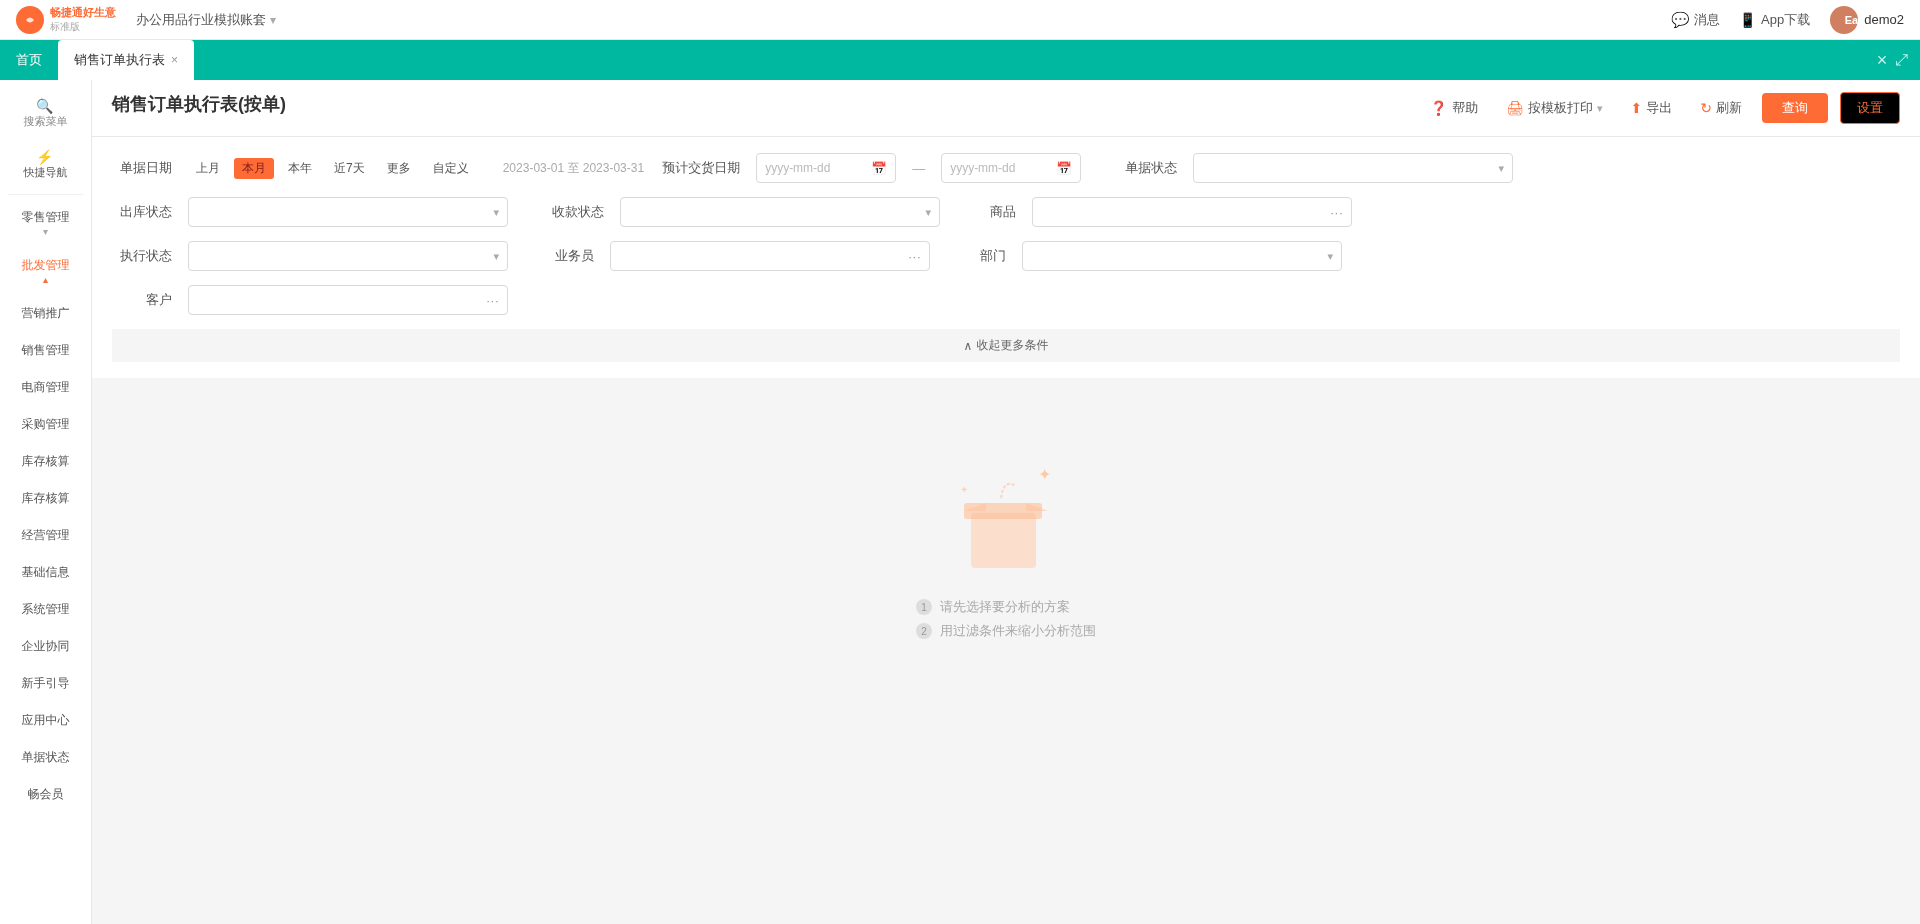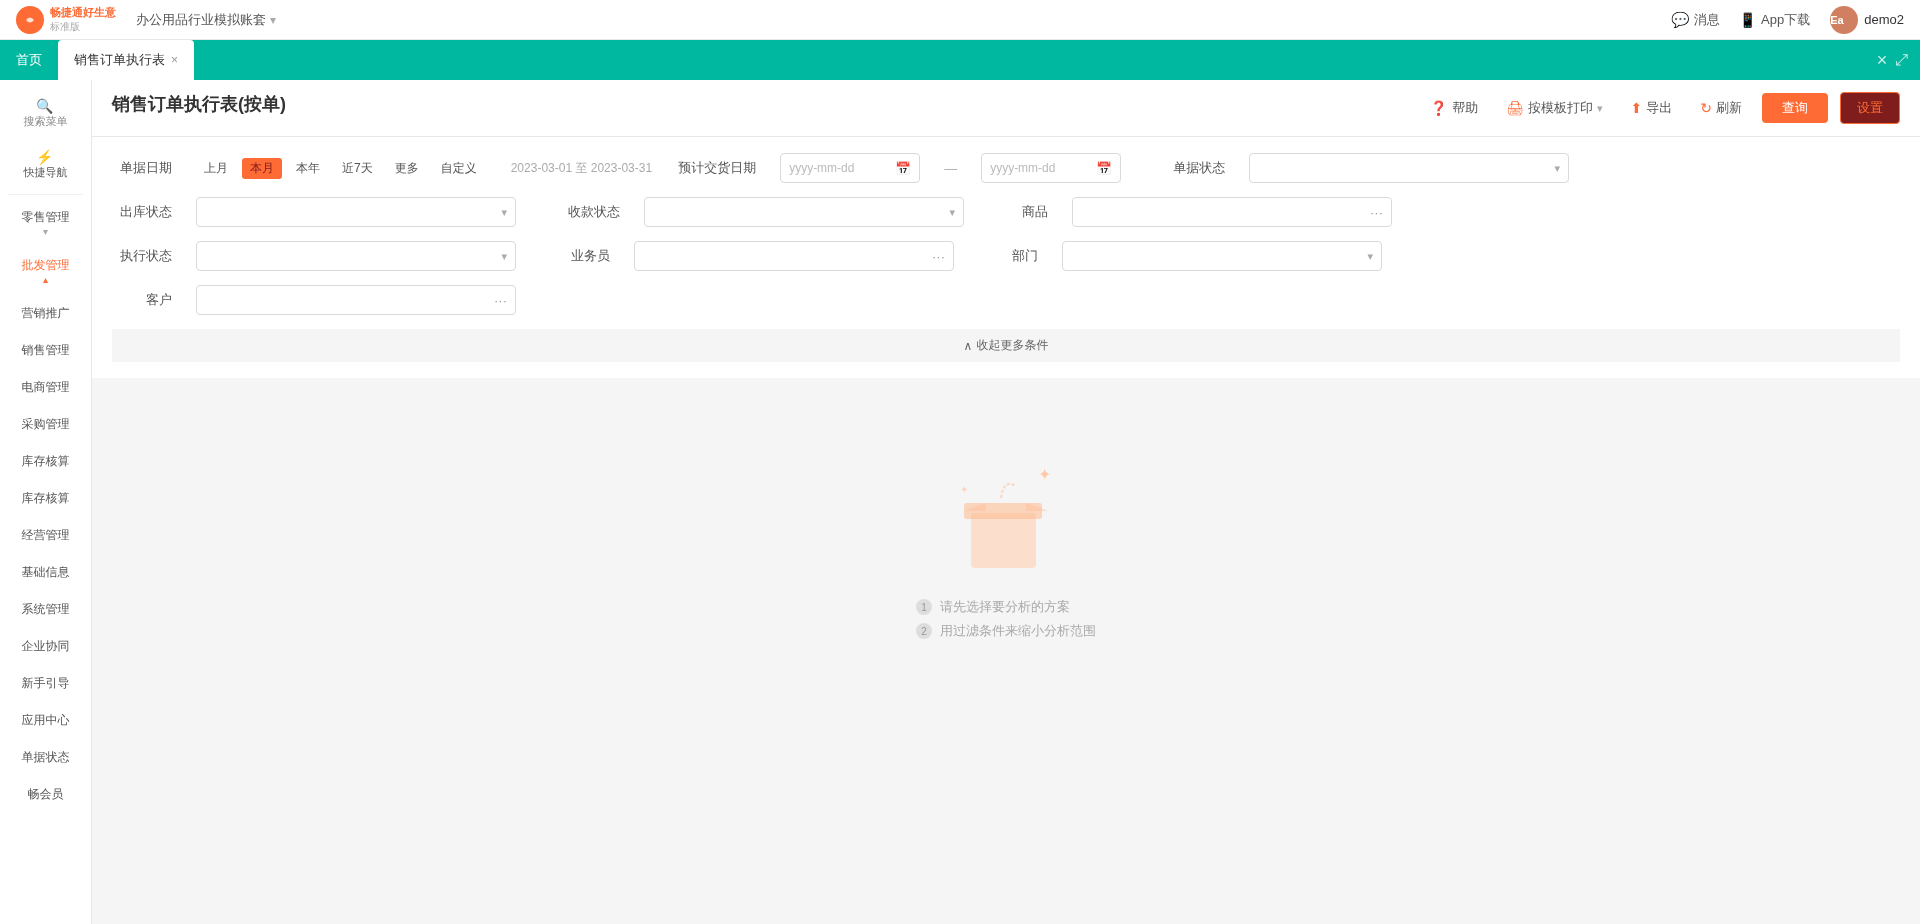--- a/index.html
+++ b/index.html
@@ -42,21 +42,21 @@
     }
     .header-btn {
       display: flex; align-items: center; gap: 4px;
       font-size: 13px; color: #555; cursor: pointer;
     }
     .avatar-area {
       display: flex; align-items: center; gap: 6px; cursor: pointer;
     }
     .avatar {
       width: 28px; height: 28px; border-radius: 50%; background: #d08060;
-      display: flex; align-items: center; justify-content: flex-start;
+      display: flex; align-items: center; justify-content: flex-end;
       color: #fff; font-size: 11px;
     }
 
     
     .tab-bar {
       height: 40px;
       background: #00b8a0;
       display: flex;
       align-items: center;
       padding: 0 0;
@@ -198,32 +198,32 @@
       display: flex; align-items: center; gap: 4px;
       font-size: 13px; color: #555; cursor: pointer; padding: 4px 8px;
       border-radius: 4px;
     }
     .btn-primary {
       background: #ff6b35; color: #fff; border: none;
       padding: 6px 20px; border-radius: 4px; cursor: pointer;
       font-size: 13px; font-weight: 500;
     }
     .btn-secondary {
-      background: #7f1d1d; color: #ff6b35; border: 1px solid #ff6b35;
+      background: #000000; color: #ff6b35; border: 1px solid #ff6b35;
       padding: 6px 16px; border-radius: 4px; cursor: pointer;
       font-size: 13px;
     }
 
     
     .filter-area {
       background: #fff;
       padding: 16px 20px;
     }
     .filter-row {
-      display: flex; align-items: center; gap: 24px;
+      display: flex; align-items: center; gap: 16px;
       margin-bottom: 14px;
     }
     .filter-row:last-child { margin-bottom: 0; }
     .filter-label {
       font-size: 13px; color: #555; white-space: nowrap; min-width: 60px; text-align: right;
     }
     .filter-date-group {
       display: flex; align-items: center; gap: 6px;
     }
     .date-tab {

